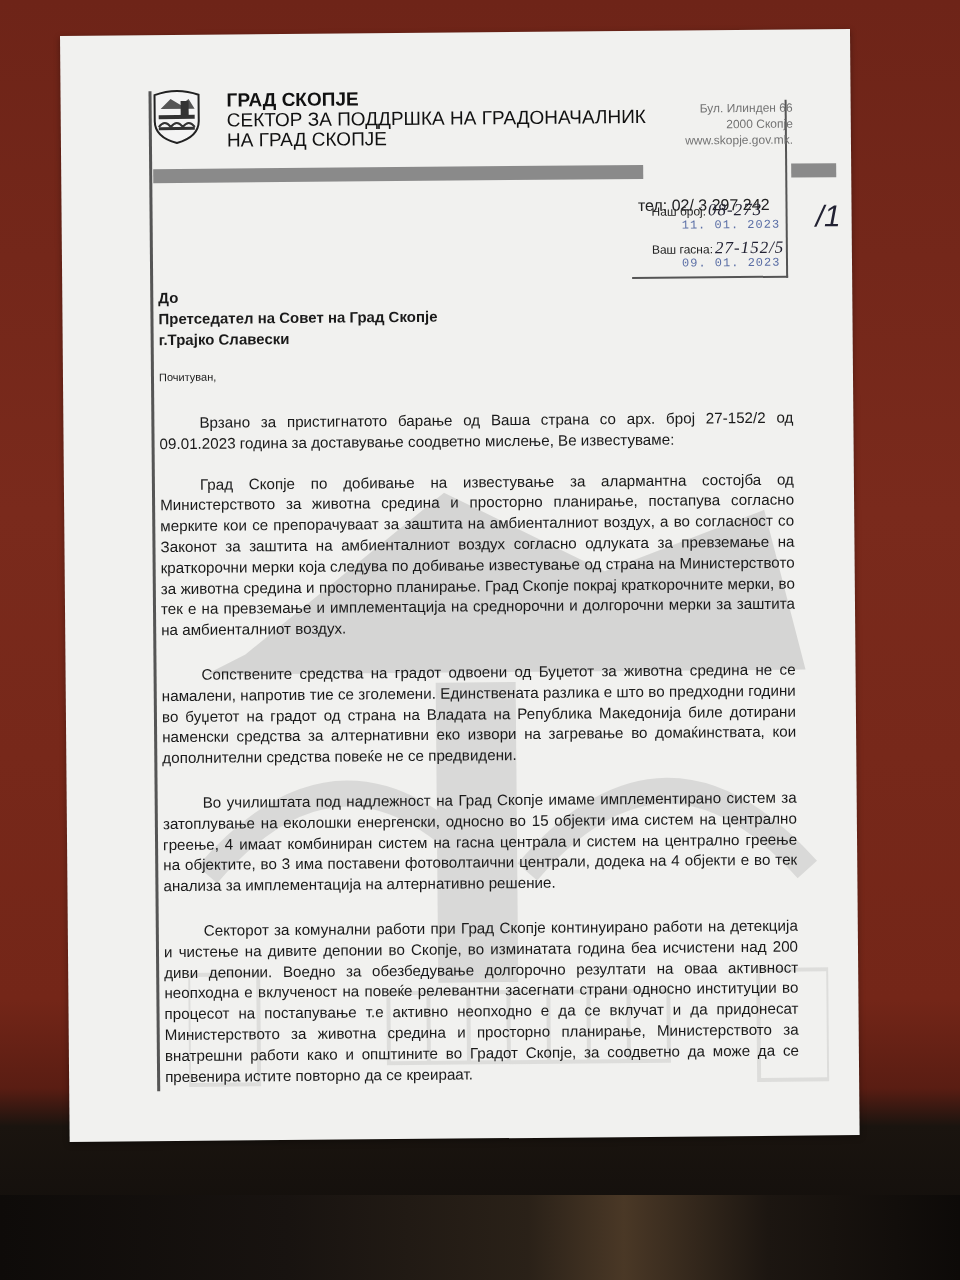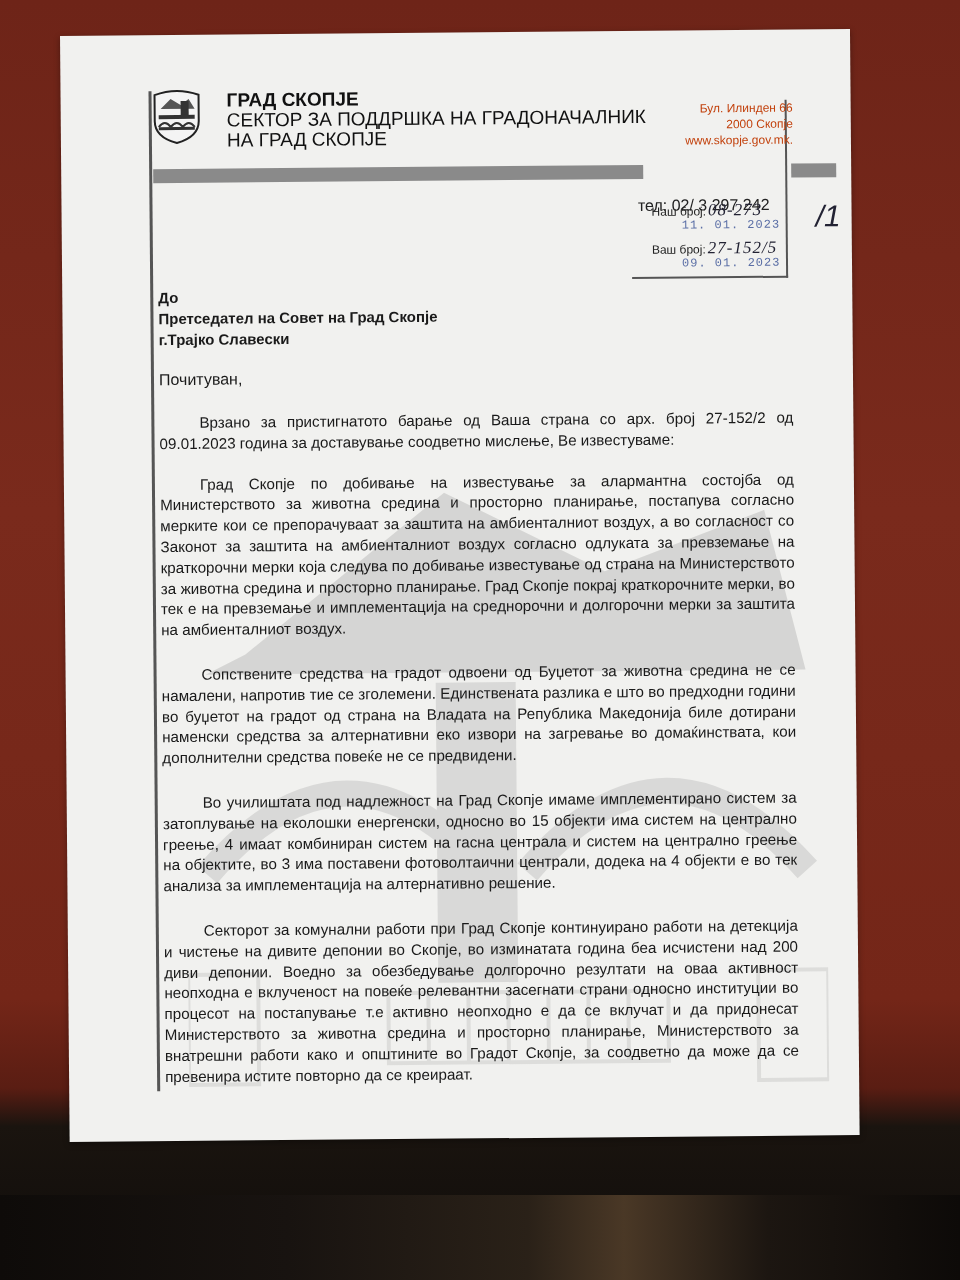--- a/index.html
+++ b/index.html
@@ -34,41 +34,41 @@
     position: absolute; left: 570px; top: 246px; width: 156px; height: 2px; background: #555;
   }
   .logo {
     position: absolute; left: 90px; top: 52px; width: 52px; height: 58px;
   }
   .org {
     position: absolute; left: 166px; top: 56px; font-size: 19px; line-height: 20px; color: #111;
   }
   .org .title { font-weight: bold; }
   .address {
-    position: absolute; right: 58px; top: 70px; text-align: right; font-size: 12px; line-height: 16px; color: #c2410c;
+    position: absolute; right: 58px; top: 70px; text-align: right; font-size: 12px; line-height: 16px; color: #737373;
   }
   .band {
     position: absolute; left: 92px; top: 134px; width: 490px; height: 14px; background: #8a8a8a;
   }
   .band-right {
     position: absolute; left: 730px; top: 134px; width: 45px; height: 14px; background: #8a8a8a;
   }
   .phone {
     position: absolute; right: 82px; top: 134px; font-size: 16px; color: #222; margin-top: 32px;
   }
   .refbox { position: absolute; left: 590px; top: 170px; width: 170px; }
   .ref-row { display: flex; align-items: baseline; }
   .ref-label { font-size: 12px; font-weight: normal; color: #222; }
   .ref-hand { font-family: Liberation Serif, serif; font-size: 17px; color: #223; font-style: italic; letter-spacing: 1px; margin-left: 2px; }
   .ref-stamp { font-family: "Liberation Mono", monospace; font-size: 12px; color: #5b6fa6; margin: -2px 0 6px 30px; letter-spacing: 1px; }
   .slash { position: absolute; left: 164px; top: 0; font-size: 30px; color: #223; font-style: italic; }
   .addressee {
     position: absolute; left: 96px; top: 252px; font-size: 15px; line-height: 21px; font-weight: bold; color: #1a1a1a;
   }
-  .greeting { position: absolute; left: 96px; top: 336px; font-size: 16px; color: #1a1a1a; }
+  .greeting { position: absolute; left: 96px; top: 336px; font-size: 11px; color: #1a1a1a; }
   .body {
     position: absolute; left: 96px; top: 378px; width: 634px; font-size: 15.2px; line-height: 20.8px; color: #1a1a1a;
     text-align: justify;
   }
   .body p { margin: 0 0 24px 0; text-indent: 40px; }
   .body p.first { margin-bottom: 20px; }
 </style>
 </head>
 <body>
 
@@ -124,21 +124,21 @@
   <div class="phone">тел: 02/ 3 297 242</div>
 
   <div class="refbox">
     <div class="ref-row">
       <span class="ref-label">Наш број:</span>
       <span class="ref-hand">08-273</span>
     </div>
     <span class="slash">/1</span>
     <div class="ref-stamp">11. 01. 2023</div>
     <div class="ref-row">
-      <span class="ref-label">Ваш број:</span>
+      <span class="ref-label">Ваш гасна:</span>
       <span class="ref-hand">27-152/5</span>
     </div>
     <div class="ref-stamp">09. 01. 2023</div>
   </div>
 
   <div class="addressee">
     <div>До</div>
     <div>Претседател на Совет на Град Скопје</div>
     <div>г.Трајко Славески</div>
   </div>

